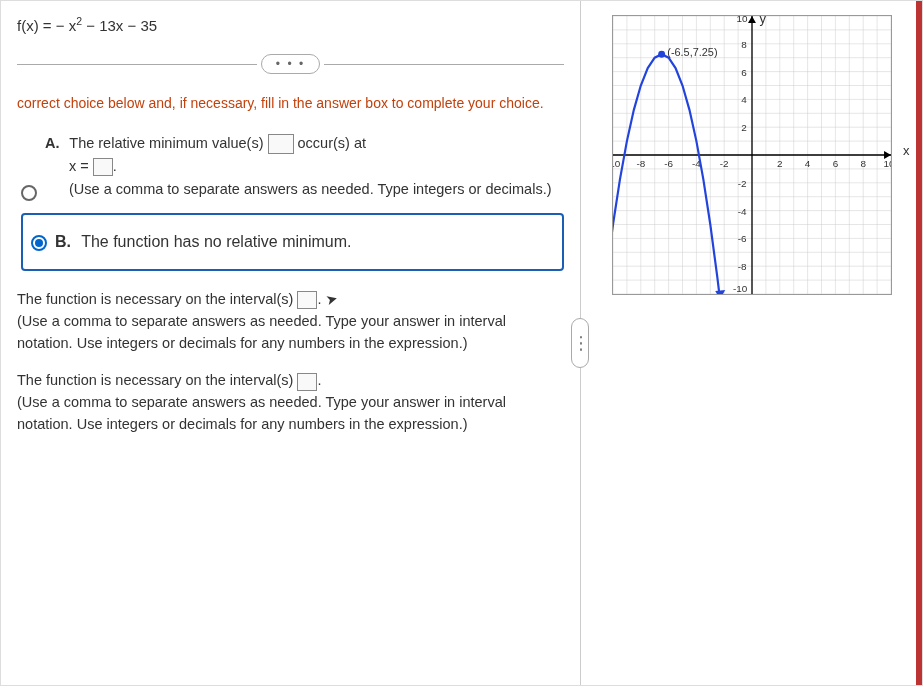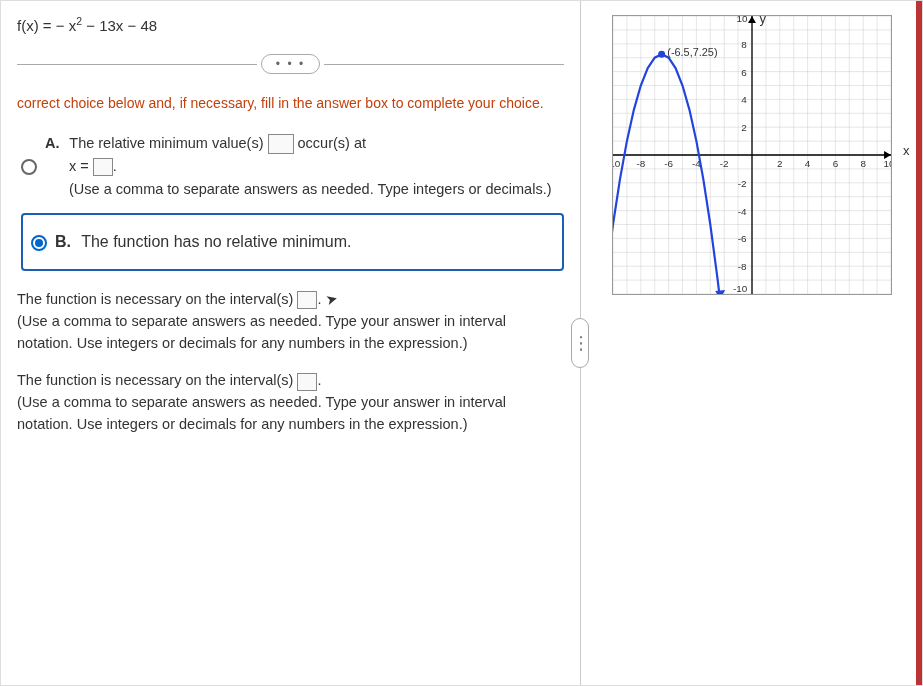--- a/index.html
+++ b/index.html
@@ -69,21 +69,21 @@
     .choice-group {
       margin-left: 4px;
     }
     .choice {
       margin-bottom: 12px;
       font-size: 14.5px;
       line-height: 1.6;
     }
     .choice-header {
       display: flex;
-      align-items: center;
+      align-items: flex-end;
       gap: 8px;
     }
     .radio {
       width: 16px;
       height: 16px;
       border: 2px solid #666;
       border-radius: 50%;
       margin-top: 2px;
       flex-shrink: 0;
       position: relative;
@@ -184,21 +184,21 @@
       transform: rotate(-15deg);
       font-size: 14px;
     }
   </style>
 </head>
 <body>
 
 <div class="container">
   <div class="left-panel">
     <div class="formula">
-      <span>f(x) = </span><span> − x</span><sup>2</sup><span> − 13x − 48</span>
+      <span>f(x) = </span><span> − x</span><sup>2</sup><span> − 13x − 35</span>
     </div>
 
     <div class="divider-wrap">
       <div class="divider-line"></div>
       <div class="dots-btn">• • •</div>
       <div class="divider-line"></div>
     </div>
 
     <div class="cutoff-text">correct choice below and, if necessary, fill in the answer box to complete your choice.</div>
 

